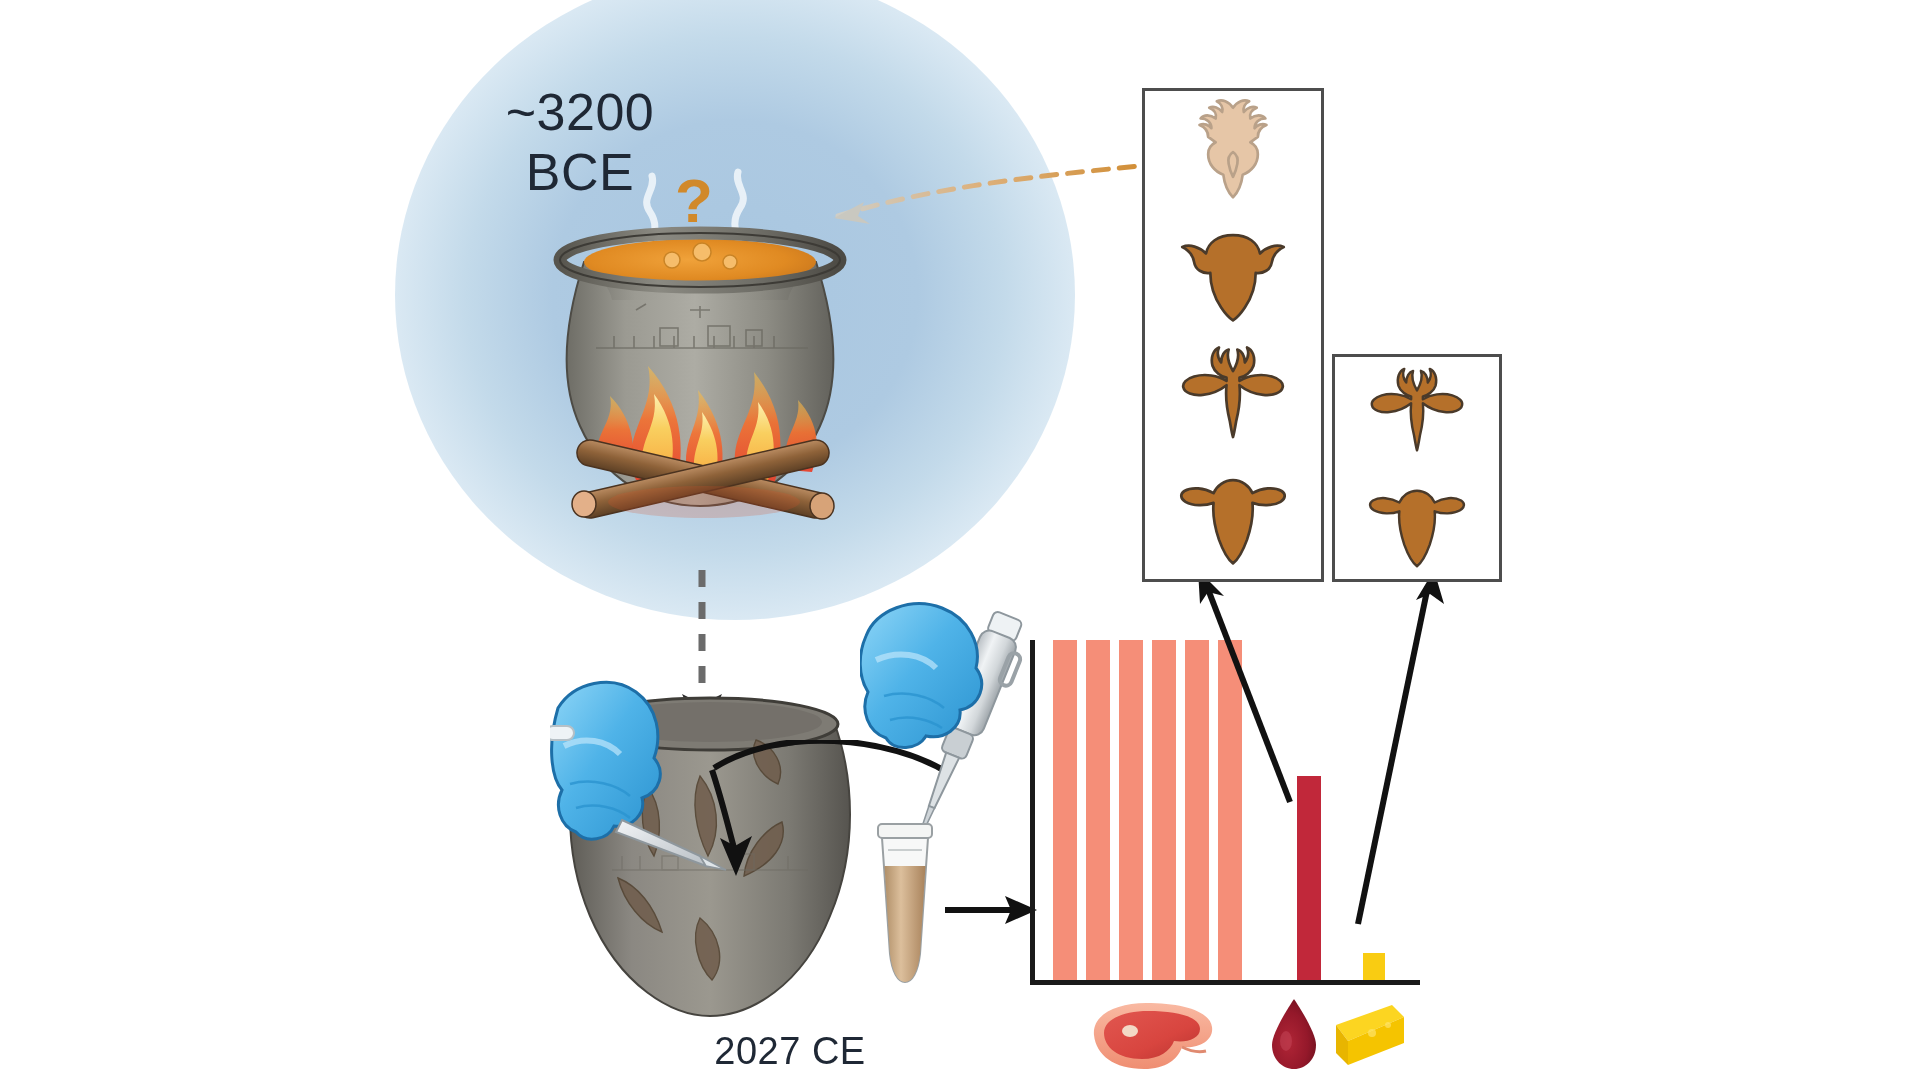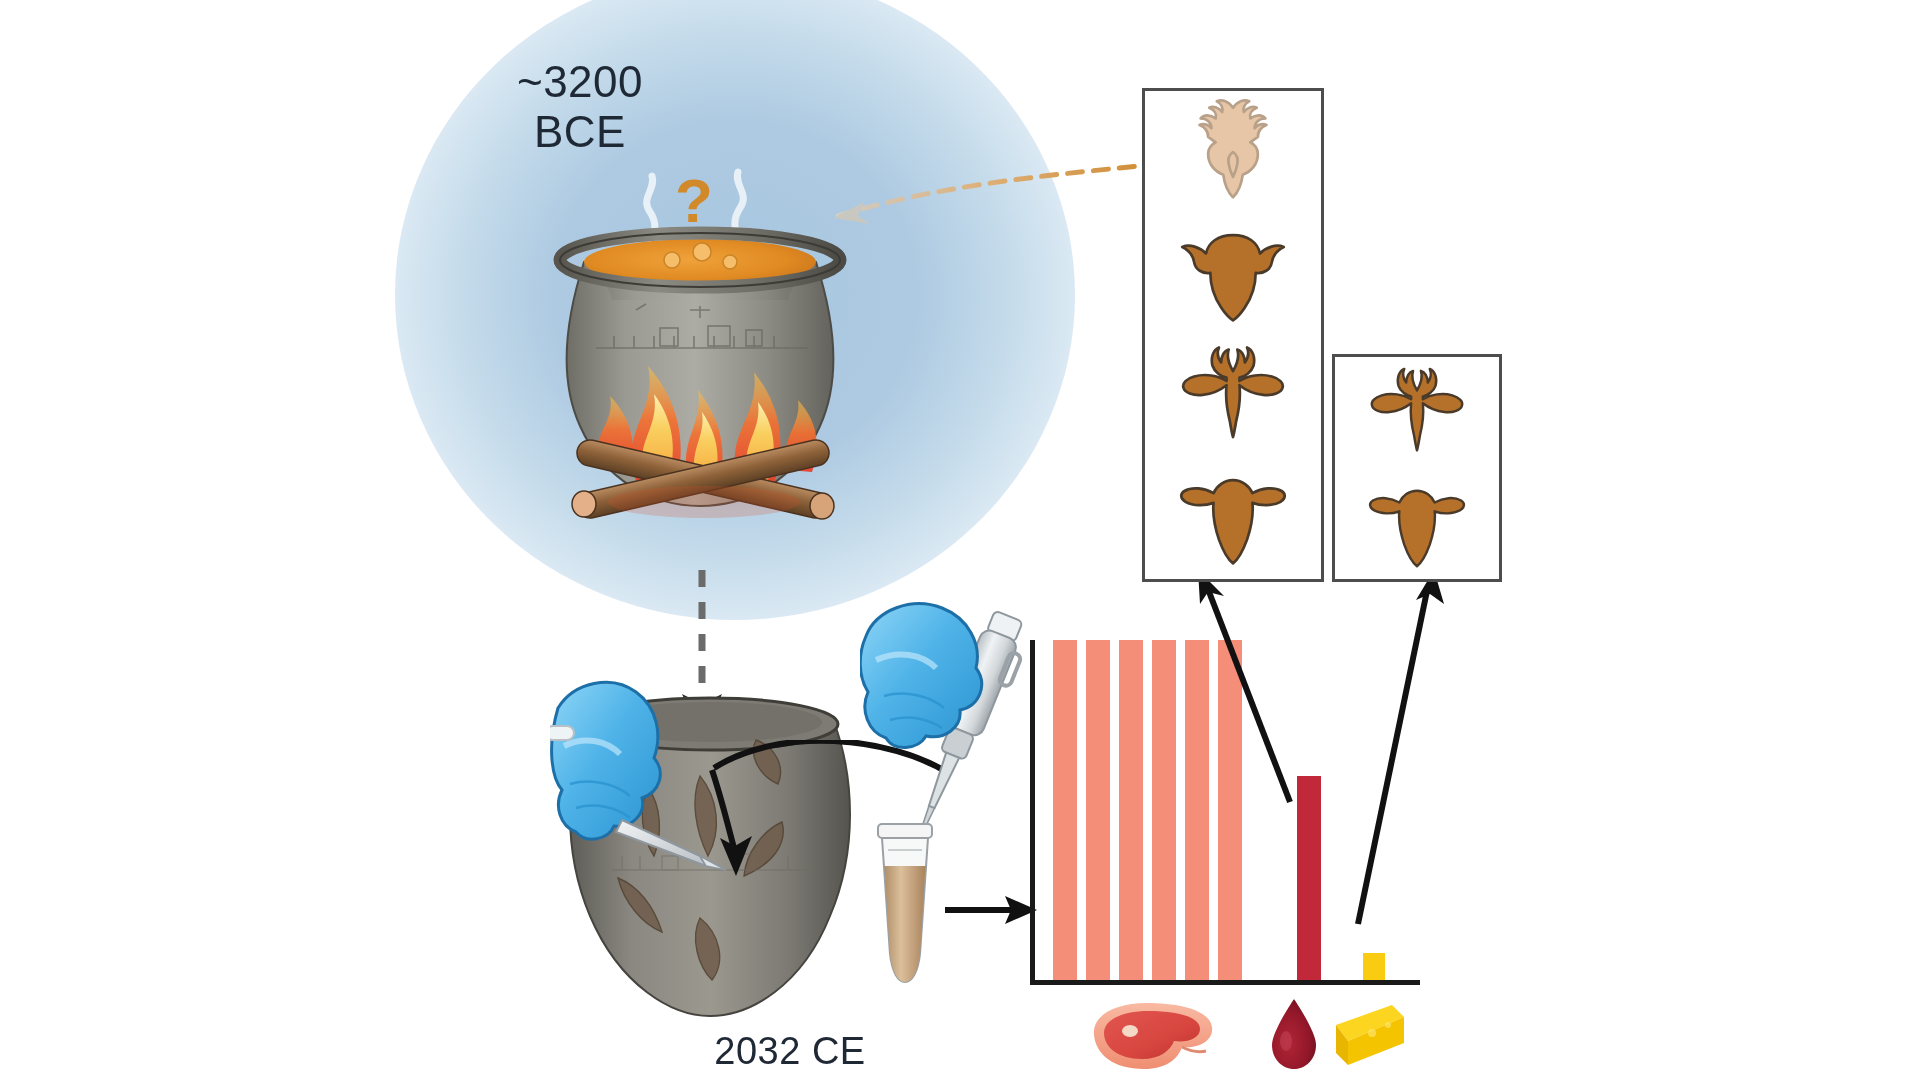--- a/index.html
+++ b/index.html
@@ -9,22 +9,22 @@
   .stage{position:absolute;inset:0;width:1920px;height:1080px;}
 
   
   .glow{position:absolute;left:395px;top:-30px;width:680px;height:650px;
         border-radius:50%;
         background:radial-gradient(ellipse at 50% 50%,
            #a8c6e0 0%, #aecae2 38%, #c3daea 56%, #dceaf4 72%,
            #eef5fa 84%, rgba(255,255,255,0) 93%);}
 
   
-  .era-top{position:absolute;left:480px;top:57px;width:200px;text-align:center;
-           font-size:44px;letter-spacing:.5px;color:#1f2835;}
+  .era-top{position:absolute;left:480px;top:82px;width:200px;text-align:center;
+           font-size:52px;letter-spacing:.5px;color:#1f2835;}
   .era-bottom{position:absolute;left:690px;top:1030px;width:200px;text-align:center;
            font-size:38px;letter-spacing:.5px;color:#1f2835;}
 
   
   .svgwrap{position:absolute;}
 
   
   .panel{position:absolute;background:#ffffff;border:3px solid #4d4d4d;box-sizing:border-box;}
   #panel-a{left:1142px;top:88px;width:182px;height:494px;}
   #panel-b{left:1332px;top:354px;width:170px;height:228px;}
@@ -155,21 +155,21 @@
     </svg>
   </div>
 
   <div class="svgwrap" style="left:672px;top:570px;width:60px;height:180px;">
     <svg width="60" height="180" viewBox="0 0 60 180" xmlns="http://www.w3.org/2000/svg">
       <path d="M30 0 L 30 130" fill="none" stroke="#6b6b6b" stroke-width="7" stroke-dasharray="17 15" stroke-linecap="butt"></path>
       <path d="M30 168 L 10 124 L 30 134 L 50 124 Z" fill="#2a2a2a"></path>
     </svg>
   </div>
 
-  <div class="era-bottom">2032 CE</div>
+  <div class="era-bottom">2027 CE</div>
 
   <div class="svgwrap" style="left:550px;top:680px;width:320px;height:360px;">
     <svg width="320" height="360" viewBox="0 0 320 360" xmlns="http://www.w3.org/2000/svg">
       <defs>
         <linearGradient id="oldPotG" x1="0" y1="0" x2="1" y2="0">
           <stop offset="0%" stop-color="#5f5d57"></stop>
           <stop offset="22%" stop-color="#8b8882"></stop>
           <stop offset="50%" stop-color="#9b988f"></stop>
           <stop offset="78%" stop-color="#7c7a73"></stop>
           <stop offset="100%" stop-color="#56544f"></stop>

